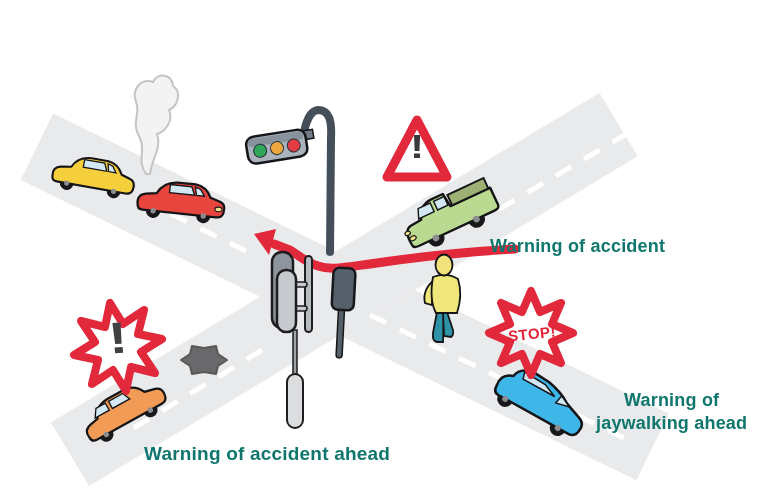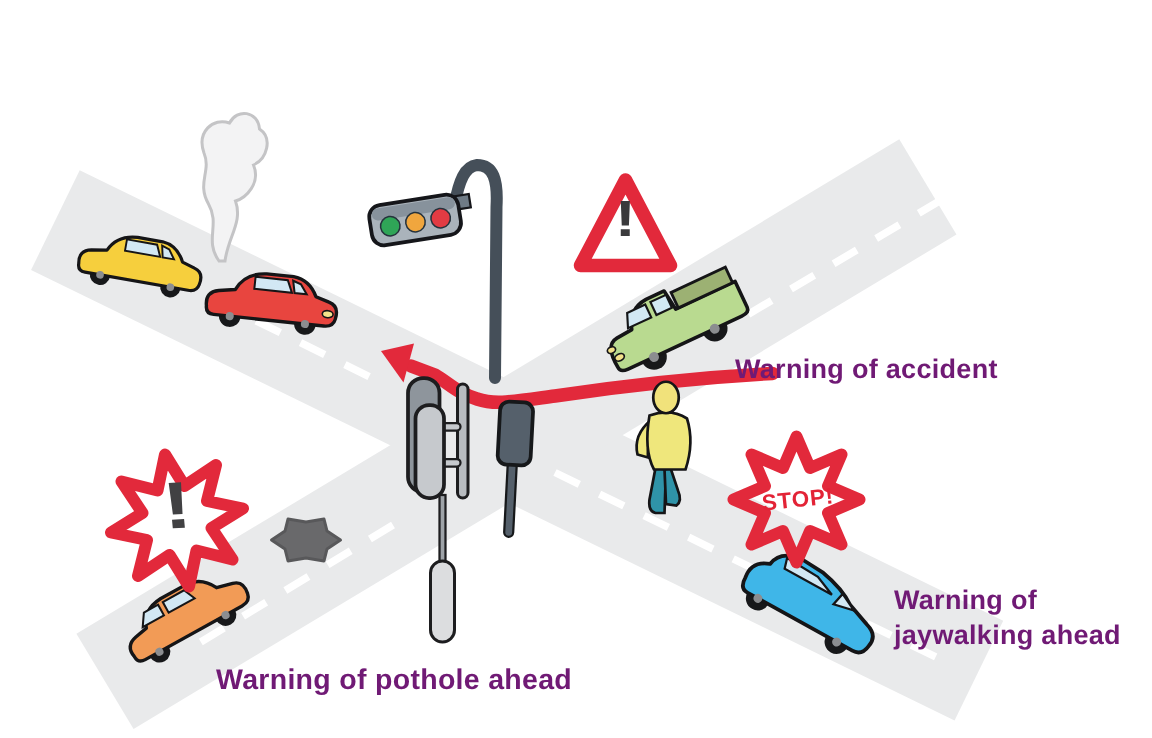--- a/index.html
+++ b/index.html
@@ -1,20 +1,20 @@
 <!DOCTYPE html>
 <html><head>
 <meta charset="utf-8">
 <style>
   html,body{margin:0;padding:0;background:#fff;}
   #stage{position:relative;width:768px;height:492px;background:#fff;overflow:hidden;
          font-family:"Liberation Sans",sans-serif;}
   #scene{position:absolute;left:0;top:0;}
-  .lbl{position:absolute;font-weight:800;font-size:18px;color:#701a75;
-       letter-spacing:.2px;white-space:nowrap;}
+  .lbl{position:absolute;font-weight:800;font-size:18px;color:#0f766e;
+       letter-spacing:.2px;white-space:nowrap;text-align:center;}
   #lbl-accident{left:490px;top:236px;}
   #lbl-jaywalk{left:596px;top:341px;line-height:23px;margin-top:48px;}
   #lbl-pothole{left:144px;top:443px;font-size:19px;}
   #stop-text{position:absolute;left:496px;top:325px;width:72px;text-align:center;
              color:#e32336;font-weight:900;font-size:15px;letter-spacing:.5px;
              transform:rotate(-6deg);}
   #tri-excl{position:absolute;left:405px;top:127px;width:24px;text-align:center;
             font-weight:900;font-size:34px;color:#3a3a3c;transform:scaleX(1.25);}
   #star-excl{position:absolute;left:102px;top:313px;width:32px;text-align:center;
              font-weight:900;font-size:44px;color:#414143;transform:scaleX(1.3) rotate(-4deg);}
@@ -140,17 +140,17 @@
   <polygon points="162,339 138,334 144,310 123,324 110,303 105,327 81,321 95,342 74,355 98,360 92,384 113,370 126,391 131,367 155,373 141,352" fill="none" stroke-width="8" stroke-linejoin="round" stroke="#e2293b"></polygon>
 
   <polygon points="573,333 552,324 561,303 540,312 531,291 522,312 501,303 510,324 489,333 510,342 501,363 522,354 531,375 540,354 561,363 552,342" fill="none" stroke-width="8" stroke-linejoin="round" stroke="#e2293b"></polygon>
 </svg>
 
 <div class="lbl" id="lbl-accident">Warning of accident</div>
 <div class="lbl" id="lbl-jaywalk">
   <div>Warning of</div>
   <div>jaywalking ahead</div>
 </div>
-<div class="lbl" id="lbl-pothole">Warning of pothole ahead</div>
+<div class="lbl" id="lbl-pothole">Warning of accident ahead</div>
 <div id="stop-text">STOP!</div>
 <div id="tri-excl">!</div>
 <div id="star-excl">!</div>
 </div>
 
 </body></html>

